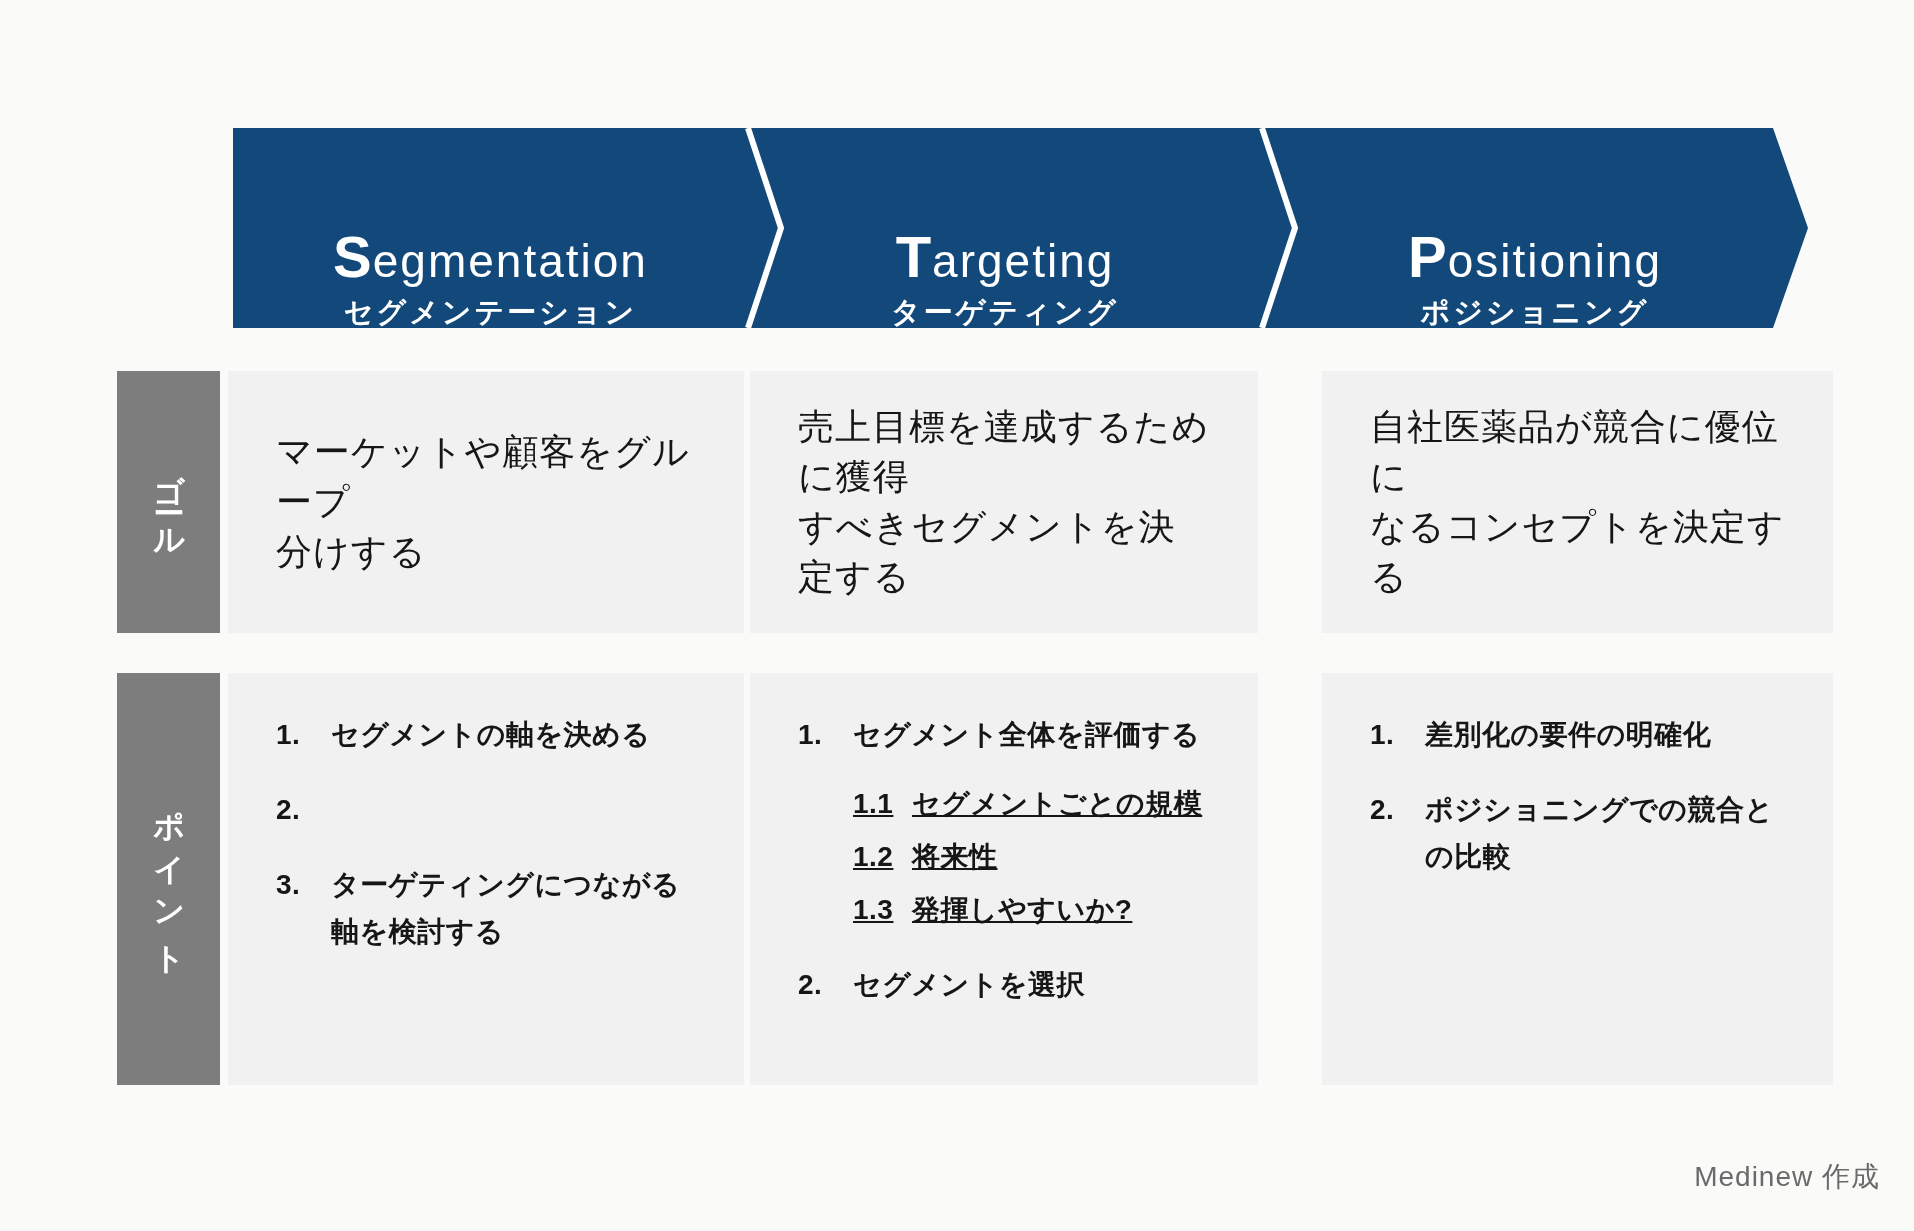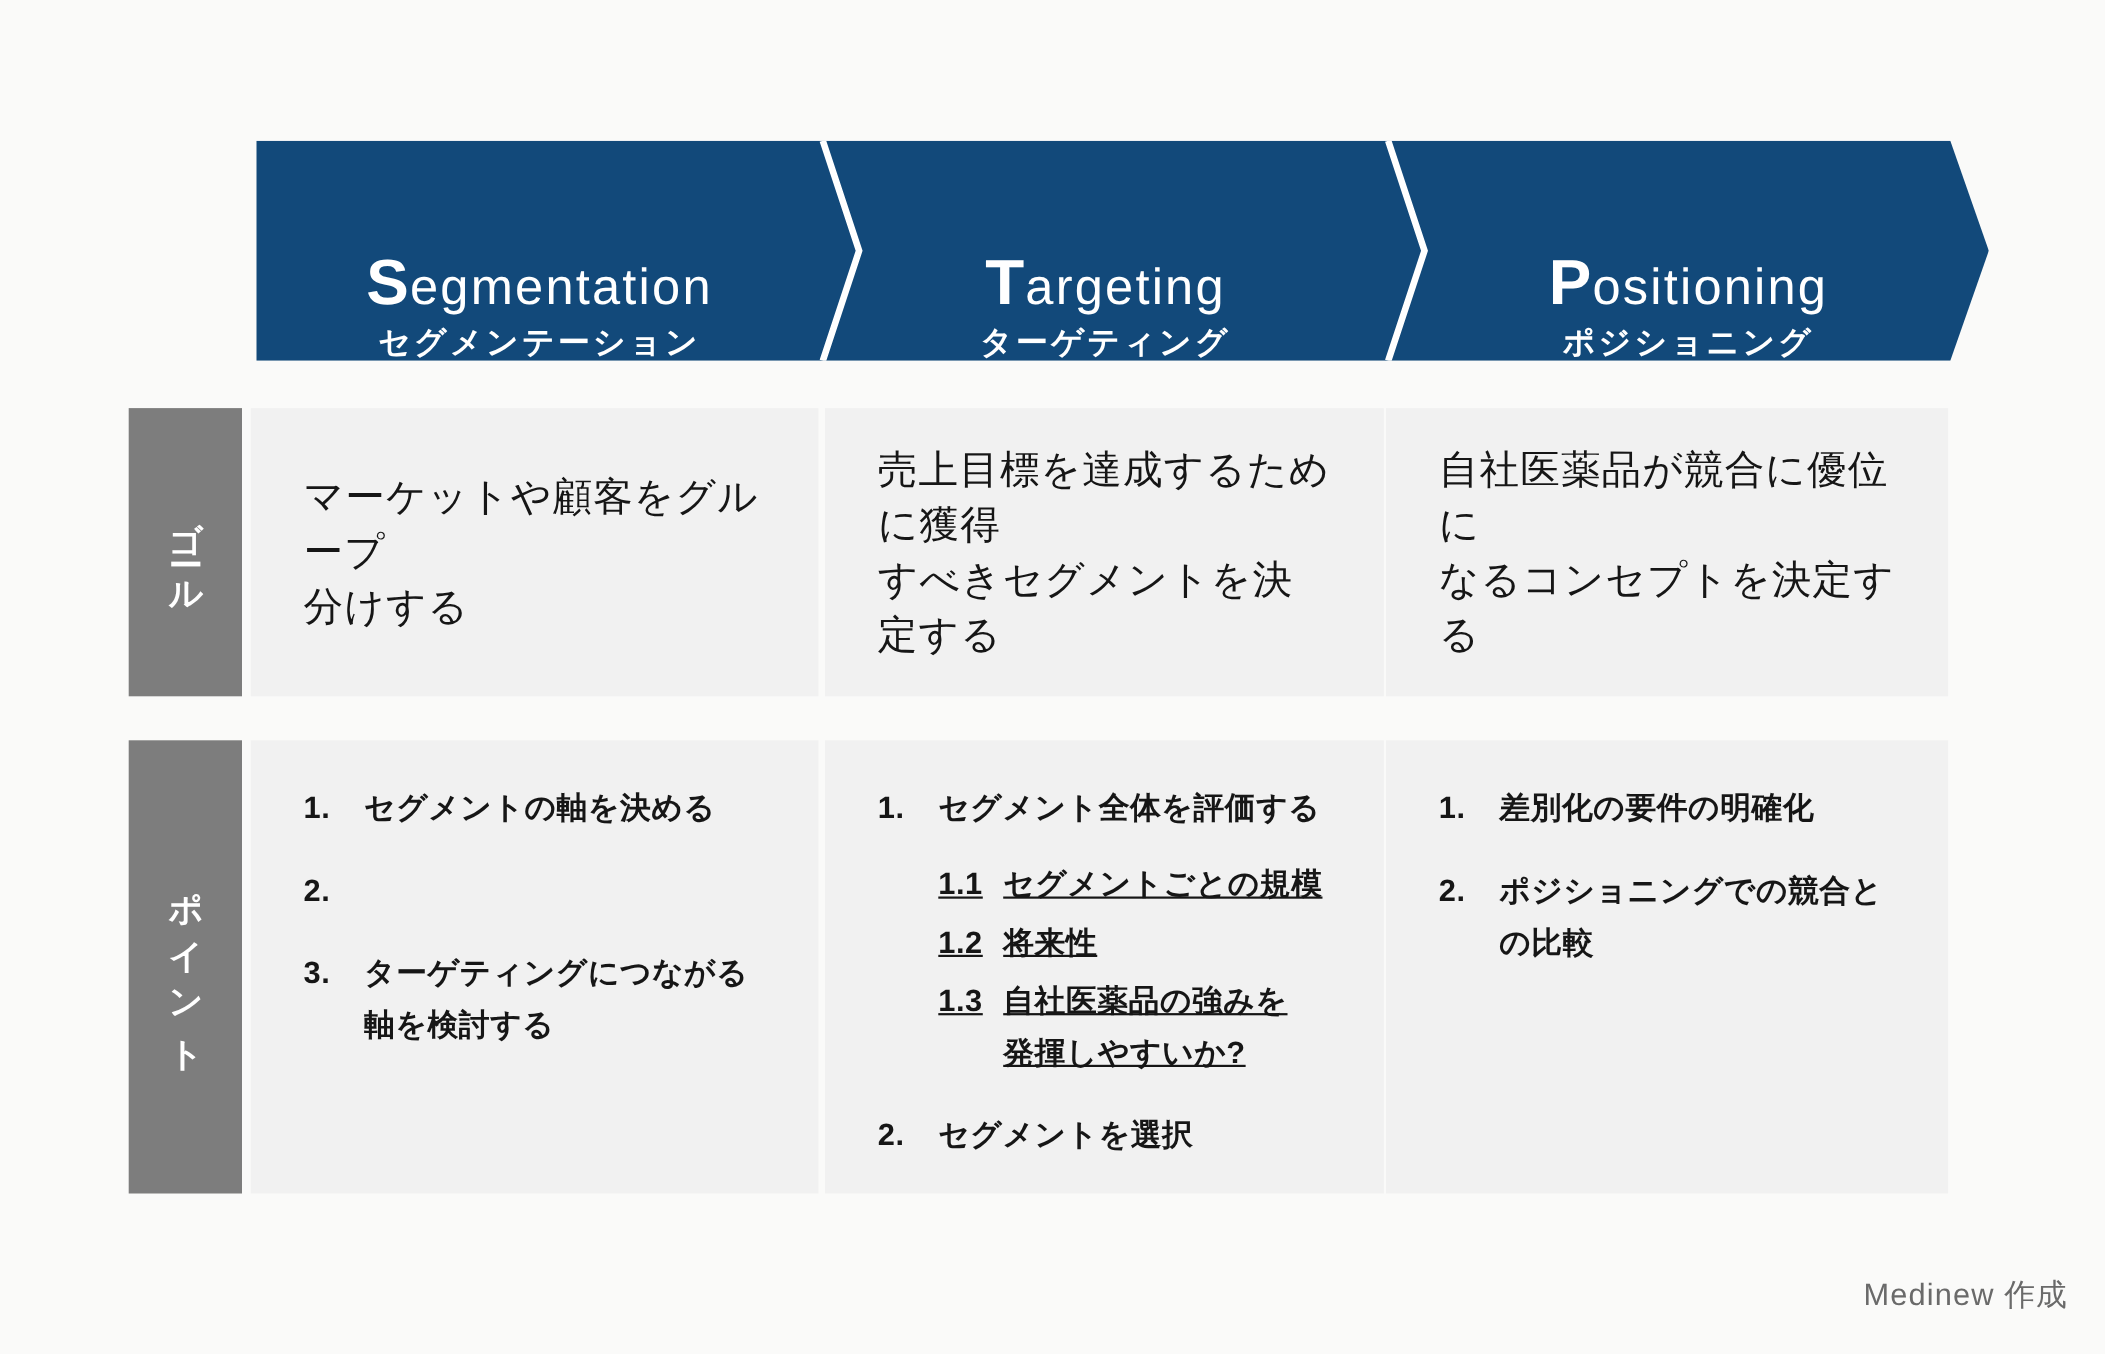--- a/index.html
+++ b/index.html
@@ -28,21 +28,21 @@
   
   .row-label{
     position:absolute;left:117px;width:103px;background:var(--label-gray);
     display:flex;align-items:center;justify-content:center;
     color:var(--white);font-weight:700;font-size:31px;
     writing-mode:vertical-rl;text-orientation:mixed;letter-spacing:10px;
   }
   .cell{position:absolute;background:var(--cell-bg);color:var(--text-dark);}
   .c1{left:228px;width:516px;}
   .c2{left:750px;width:508px;}
-  .c3{left:1260px;width:511px;}
+  .c3{left:1322px;width:511px;}
   .goal-row .cell{top:371px;height:262px;display:flex;flex-direction:column;justify-content:center;padding:0 48px;}
   .goal-text{font-size:36px;font-weight:400;line-height:50px;letter-spacing:1px;}
   .point-row .cell{top:673px;height:412px;padding:38px 40px 0 48px;}
 
   .plist{font-size:28px;font-weight:700;line-height:47px;letter-spacing:0.5px;}
   .pitem{display:grid;grid-template-columns:55px 1fr;margin-top:28px;}
   .pitem:first-child{margin-top:0;}
   .sublist{grid-column:2;text-decoration:underline;}
   .subitem{display:grid;grid-template-columns:59px 1fr;margin-top:6px;}
   .subitem.first{margin-top:22px;}
@@ -136,21 +136,20 @@
             </div>
             <div class="subitem">
               <span>1.2</span>
               <div>
                 <div>将来性</div>
               </div>
             </div>
             <div class="subitem">
               <span>1.3</span>
               <div>
-                <div>自社医薬品の強みを</div>
                 <div>発揮しやすいか?</div>
               </div>
             </div>
           </div>
         </div>
         <div class="pitem">
           <span>2.</span>
           <div>
             <div>セグメントを選択</div>
           </div>

